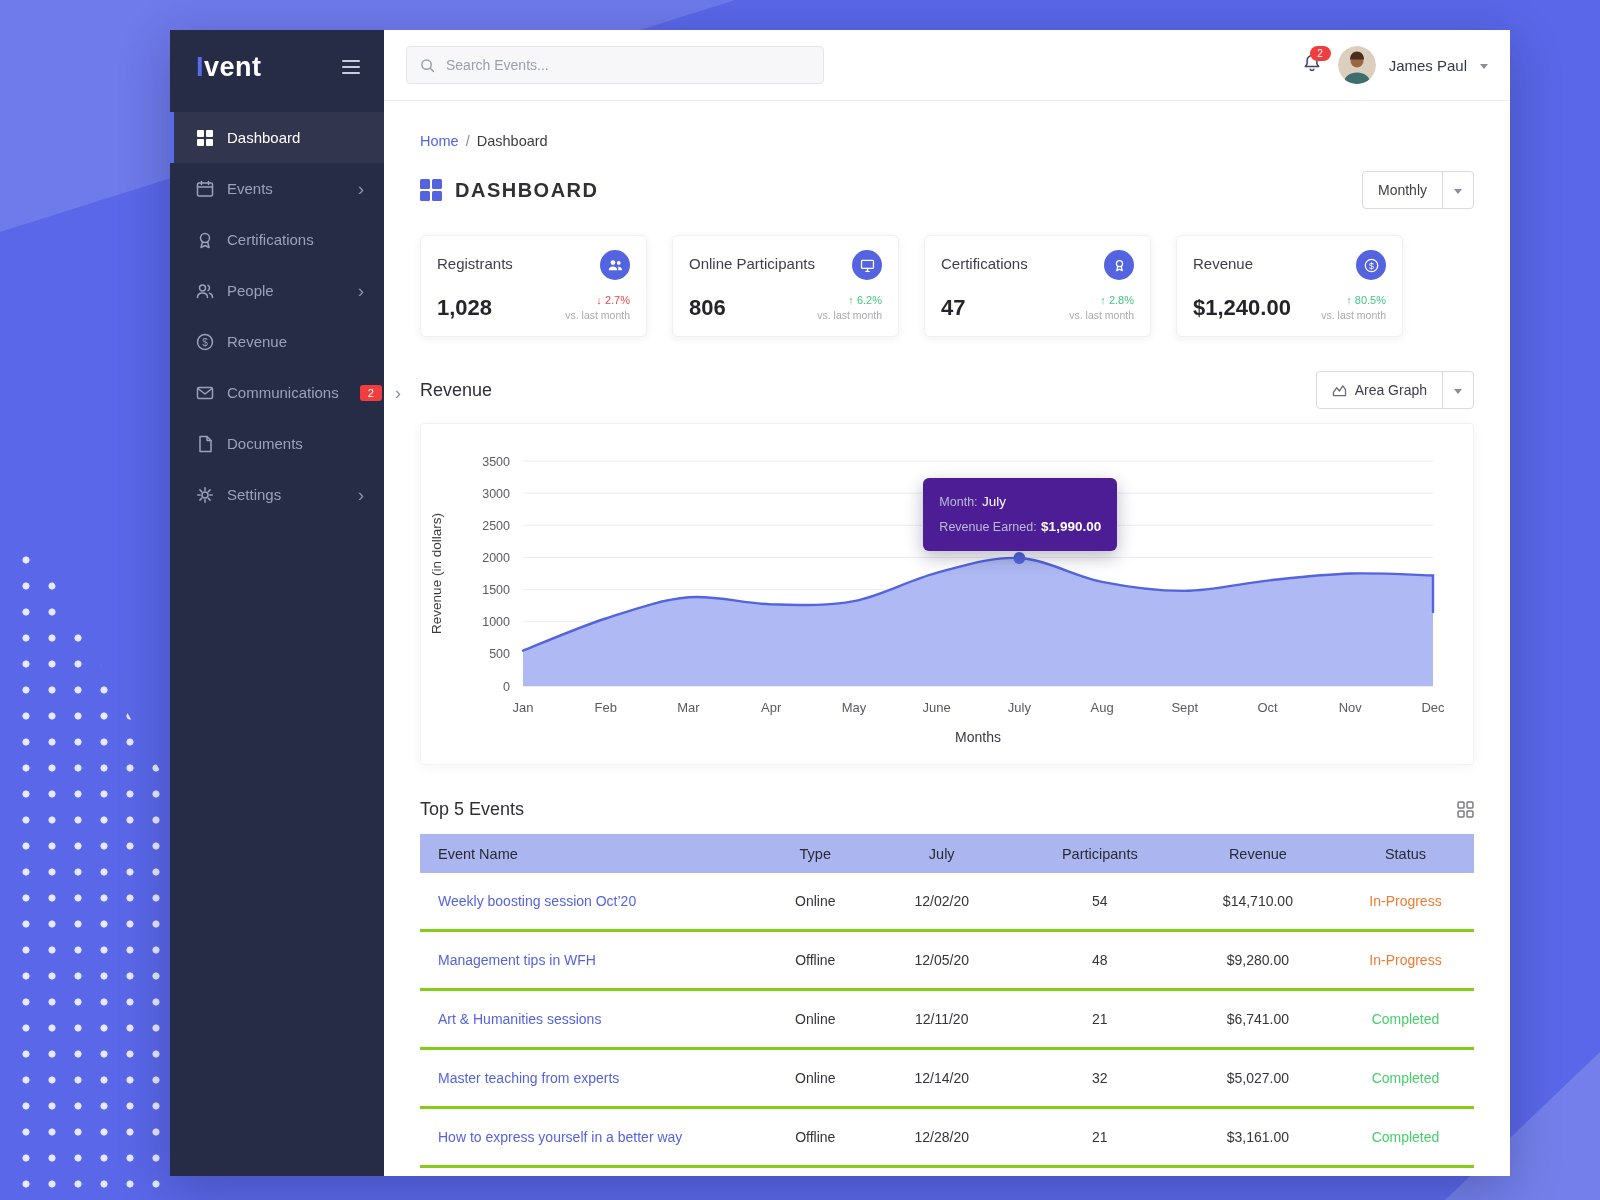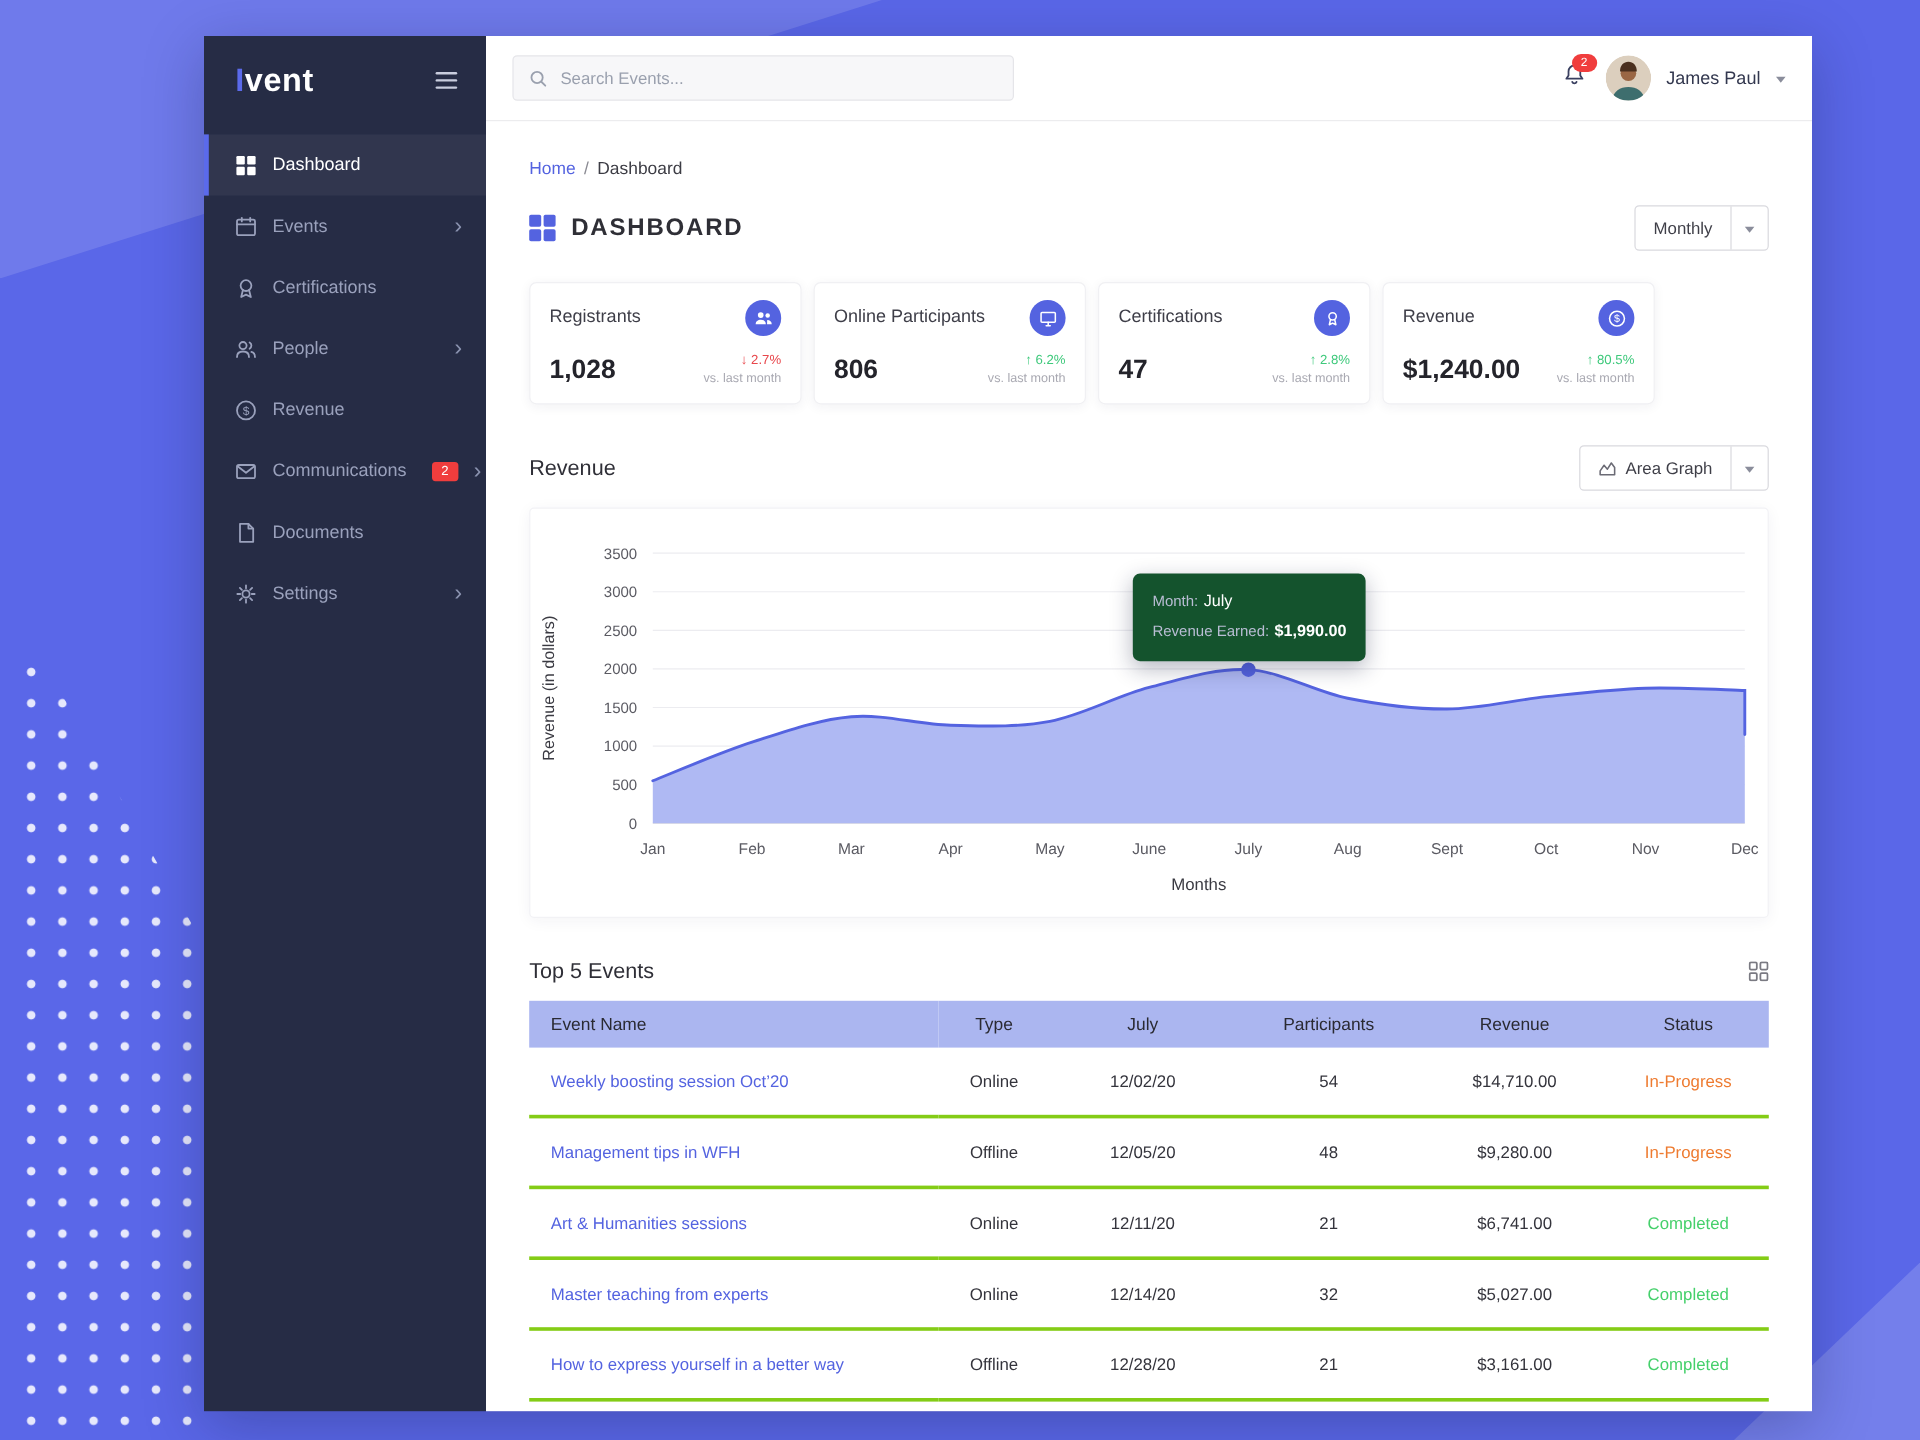--- a/index.html
+++ b/index.html
@@ -19,21 +19,21 @@
   .dots{position:absolute;left:6px;top:540px;width:158px;height:660px;
     background-image:radial-gradient(circle, rgba(255,255,255,.85) 3.2px, rgba(255,255,255,0) 3.9px);
     background-size:26px 26px;background-position:7px 7px;
     clip-path:polygon(0 0,15% 0,100% 36%,100% 100%,0 100%);}
 
   
   .app{position:absolute;left:170px;top:30px;width:1340px;height:1146px;display:flex;
     box-shadow:0 12px 46px rgba(18,24,62,.28);}
 
   
-  .sidebar{width:235px;flex-shrink:0;background:#262C45;color:#9AA1BC;display:flex;flex-direction:column;}
+  .sidebar{width:214px;flex-shrink:0;background:#262C45;color:#9AA1BC;display:flex;flex-direction:column;}
   .side-head{height:74px;display:flex;align-items:center;padding:0 20px 0 26px;}
   .logo{font-size:27px;font-weight:700;color:#FFFFFF;letter-spacing:.5px;}
   .logo .logo-i{color:#5B6AEA;}
   .burger{margin-left:auto;display:flex;flex-direction:column;gap:4px;cursor:pointer;padding:4px;}
   .burger span{display:block;width:18px;height:2px;background:#C9CDDE;border-radius:1px;}
   nav{margin-top:8px;}
   .nav-item{height:51px;display:flex;align-items:center;gap:13px;padding-left:26px;padding-right:20px;
     font-size:15px;cursor:pointer;position:relative;}
   .nav-item .ni{width:18px;height:18px;flex-shrink:0;display:flex;align-items:center;justify-content:center;}
   .nav-item svg{width:18px;height:18px;stroke:currentColor;fill:none;stroke-width:1.5;stroke-linecap:round;stroke-linejoin:round;}
@@ -70,42 +70,42 @@
   .title-row{margin-top:22px;display:flex;align-items:center;}
   .sq-icon{display:grid;grid-template-columns:10px 10px;grid-template-rows:10px 10px;gap:2px;}
   .sq-icon b{background:#5463E0;border-radius:1.5px;}
   .page-title{font-size:20px;font-weight:600;color:#2F2F36;letter-spacing:1.5px;margin-left:13px;}
   .select-btn{display:flex;align-items:stretch;height:36px;border:1px solid #D9D9DE;border-radius:4px;background:#fff;cursor:pointer;}
   .select-btn .lbl{padding:0 15px;display:flex;align-items:center;gap:8px;font-size:14px;color:#3F3F48;}
   .select-btn .car{width:30px;border-left:1px solid #D9D9DE;display:flex;align-items:center;justify-content:center;}
   .ml-auto{margin-left:auto;}
 
   
-  .cards{display:flex;gap:10px;margin-top:26px;}
+  .cards{display:flex;gap:25px;margin-top:26px;}
   .card{width:227px;box-sizing:border-box;background:#fff;border:1px solid #F0F0F3;border-radius:6px;
     box-shadow:0 2px 10px rgba(30,35,70,.06);padding:14px 16px 15px;}
   .card-top{display:flex;justify-content:space-between;align-items:flex-start;}
   .card-label{font-size:15px;color:#3E3E48;padding-top:5px;}
   .card-ico{width:30px;height:30px;border-radius:50%;background:#5463E0;display:flex;align-items:center;justify-content:center;flex-shrink:0;}
   .card-ico svg{width:17px;height:17px;}
   .card-bottom{display:flex;justify-content:space-between;align-items:flex-end;margin-top:14px;}
   .card-value{font-size:22px;font-weight:700;color:#24242B;}
   .card-delta{text-align:right;}
   .delta-line{font-size:11px;}
   .delta-line.down{color:#E8474C;}
   .delta-line.up{color:#3FC97C;}
   .delta-note{font-size:10.5px;color:#A9A9B2;margin-top:3px;}
 
   
   .sec-row{margin-top:34px;display:flex;align-items:center;}
   .sec-title{font-size:18px;color:#2F2F37;font-weight:500;}
   .chart-card{margin-top:14px;background:#fff;border:1px solid #F2F2F5;border-radius:4px;
     box-shadow:0 2px 12px rgba(30,35,70,.05);position:relative;height:340px;}
   #chart-svg{display:block;}
-  .tooltip{position:absolute;background:#14532d;border-radius:6px;padding:11px 16px 12px;min-width:162px;
+  .tooltip{position:absolute;background:#4c1d95;border-radius:6px;padding:11px 16px 12px;min-width:162px;
     box-shadow:0 6px 18px rgba(20,25,60,.3);pointer-events:none;}
   .tt-row{white-space:nowrap;line-height:1.55;}
   .tt-l{color:#B9BDD4;font-size:12.5px;}
   .tt-v{color:#fff;font-size:13.5px;}
   .tt-v.b{font-weight:700;}
 
   
   .grid-btn{margin-left:auto;cursor:pointer;display:flex;align-items:center;}
   table{width:100%;border-collapse:collapse;margin-top:14px;font-size:14px;}
   thead tr{background:#ABB6F0;}

